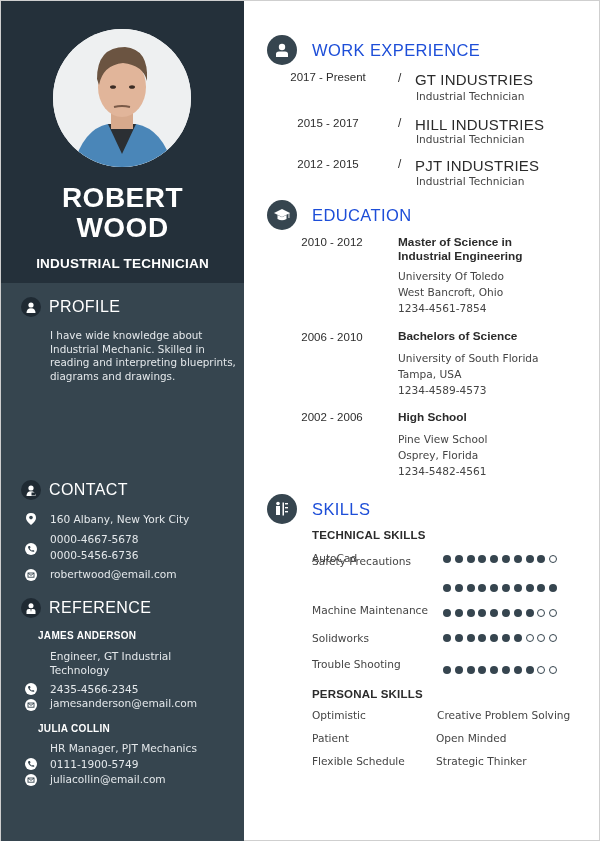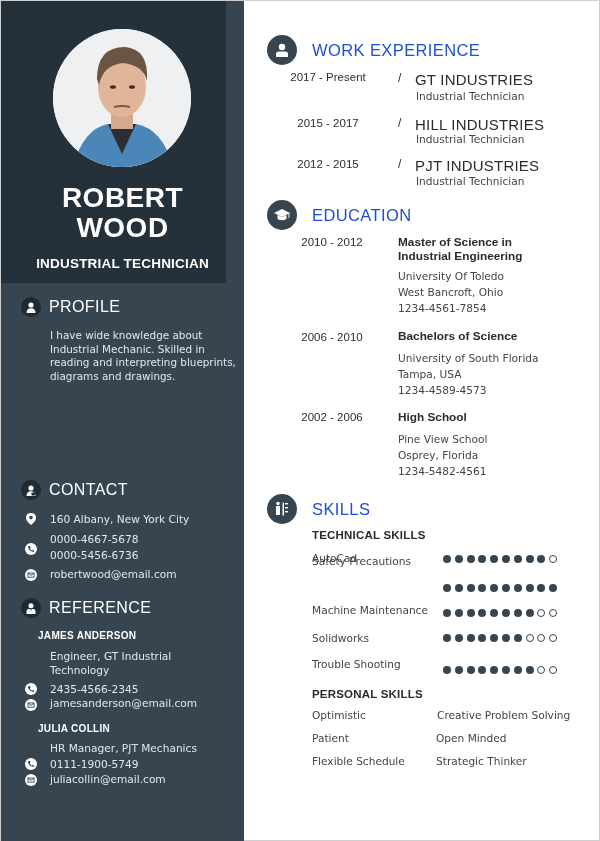--- a/index.html
+++ b/index.html
@@ -3,21 +3,21 @@
 <meta charset="utf-8">
 <style>
   * { box-sizing: border-box; margin: 0; padding: 0; }
   html, body { width: 600px; height: 841px; overflow: hidden; background: #ffffff; }
   body { font-family: "DejaVu Sans", sans-serif; position: relative; }
 
   .page { position: absolute; left: 0; top: 0; width: 600px; height: 841px; background: #fff; border: 1px solid #cfcfcf; }
 
   
   .sidebar { position: absolute; left: 0; top: 0; width: 243px; height: 841px; background: #36454f; color: #fff; }
-  .sidebar-top { position: absolute; left: 0; top: 0; width: 225px; height: 282px; background: #24303a; }
+  .sidebar-top { position: absolute; left: 0; top: 0; width: 243px; height: 282px; background: #24303a; }
   .photo { position: absolute; left: 52px; top: 28px; width: 138px; height: 138px; border-radius: 50%; overflow: hidden; background: #eceeef; }
   .name { position: absolute; left: 0; top: 182px; width: 243px; text-align: center; font-family: "Liberation Sans", sans-serif; font-weight: bold; font-size: 28px; line-height: 30px; letter-spacing: 0.5px; color: #fff; }
   .title { position: absolute; left: 0; top: 255px; width: 243px; text-align: center; font-family: "Liberation Sans", sans-serif; font-weight: bold; font-size: 13.5px; color: #fff; letter-spacing: 0.2px; }
 
   .side-head { position: absolute; left: 20px; display: flex; align-items: center; }
   .side-head .ic { width: 20px; height: 20px; border-radius: 50%; background: #1f2a33; display: flex; align-items: center; justify-content: center; }
   .side-head .lbl { margin-left: 8px; font-family: "Liberation Sans", sans-serif; font-size: 16px; color: #fff; letter-spacing: 0.4px; text-align: center; }
 
   .ptext { position: absolute; left: 49px; width: 190px; font-size: 10.4px; line-height: 13.6px; color: #e4e8eb; }
 

